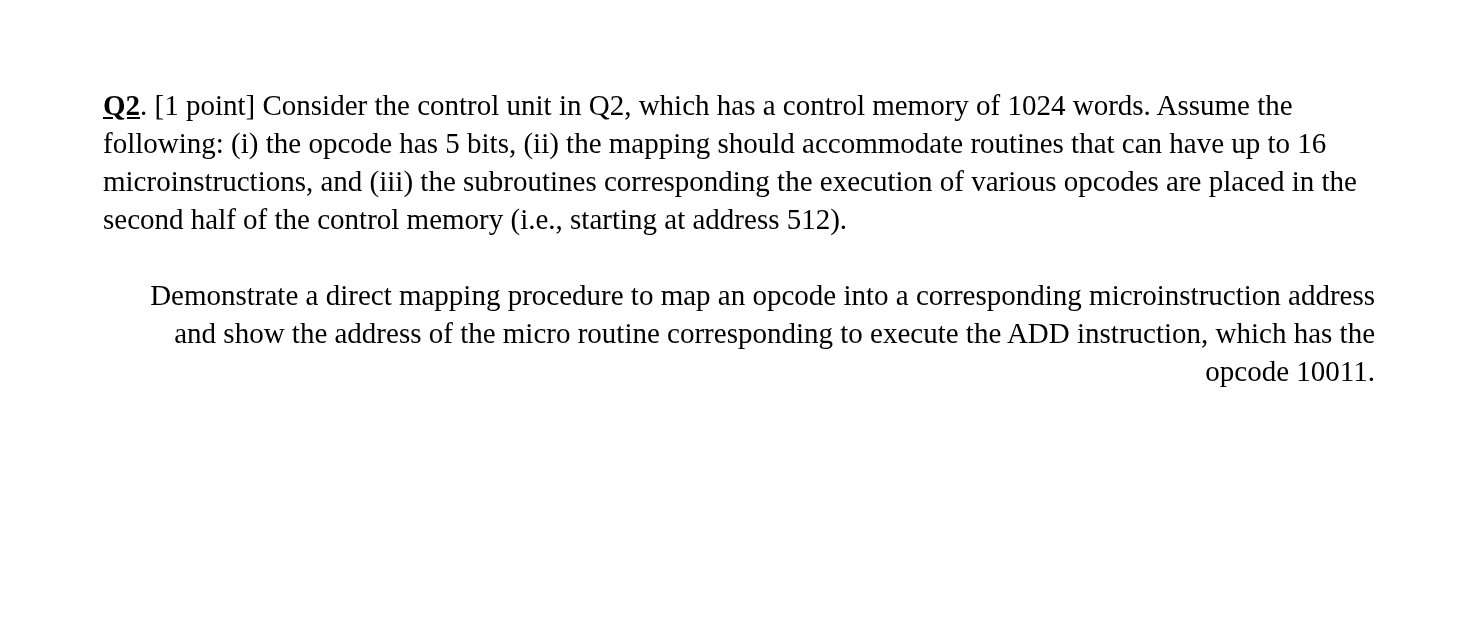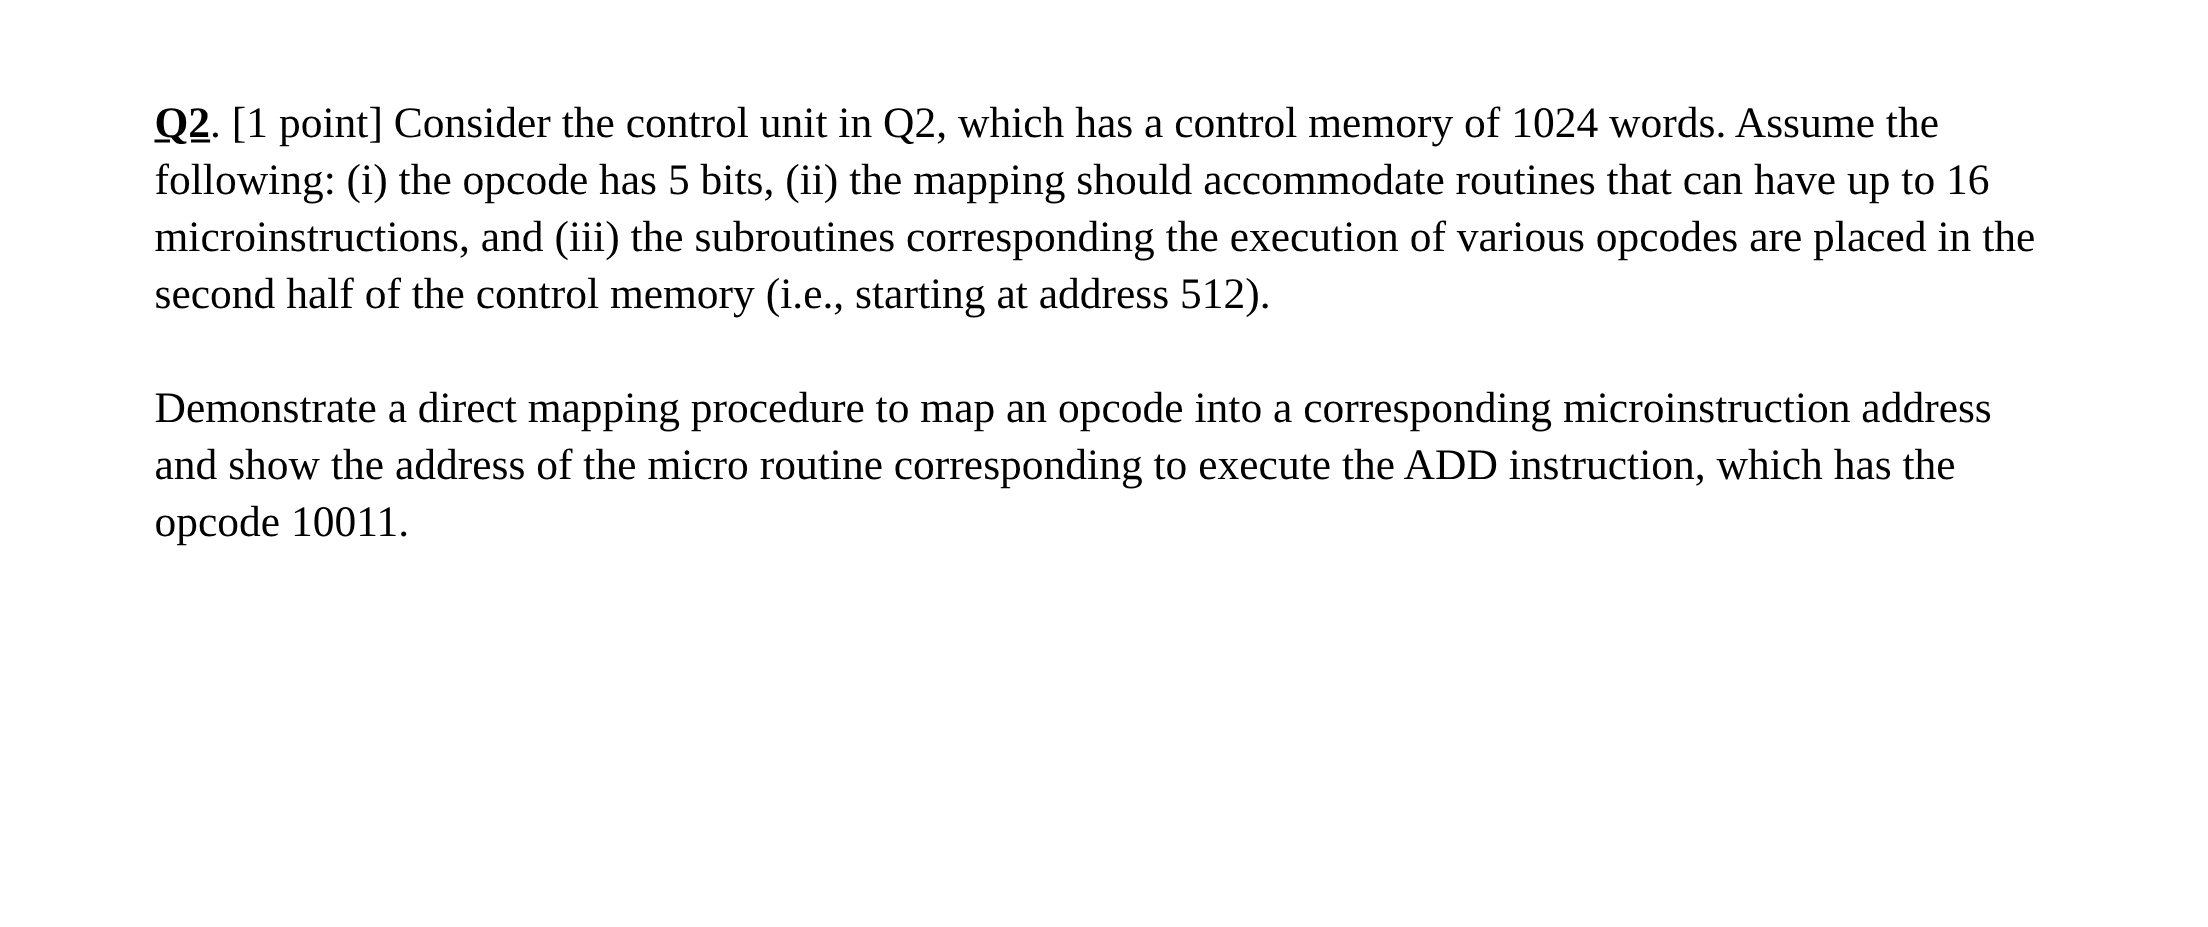--- a/index.html
+++ b/index.html
@@ -11,34 +11,35 @@
     width: 1472px;
     height: 618px;
     overflow: hidden;
     font-family: "Liberation Serif", "DejaVu Serif", serif;
     color: #000000;
   }
   .page {
     box-sizing: border-box;
     width: 1472px;
     height: 618px;
-    padding: 63px 100px 0 103px;
+    padding: 86px 100px 0 103px;
   }
   .question-block {
     width: 1272px;
   }
   p.para {
     margin: 0;
     font-size: 29px;
     line-height: 38px;
     text-align: left;
     letter-spacing: 0px;
   }
   p.para + p.para {
     margin-top: 38px;
+    text-align: right;
   }
   .q-label {
     font-weight: bold;
     text-decoration: underline;
   }
 </style>
 </head>
 <body>
 
 <div class="page">

